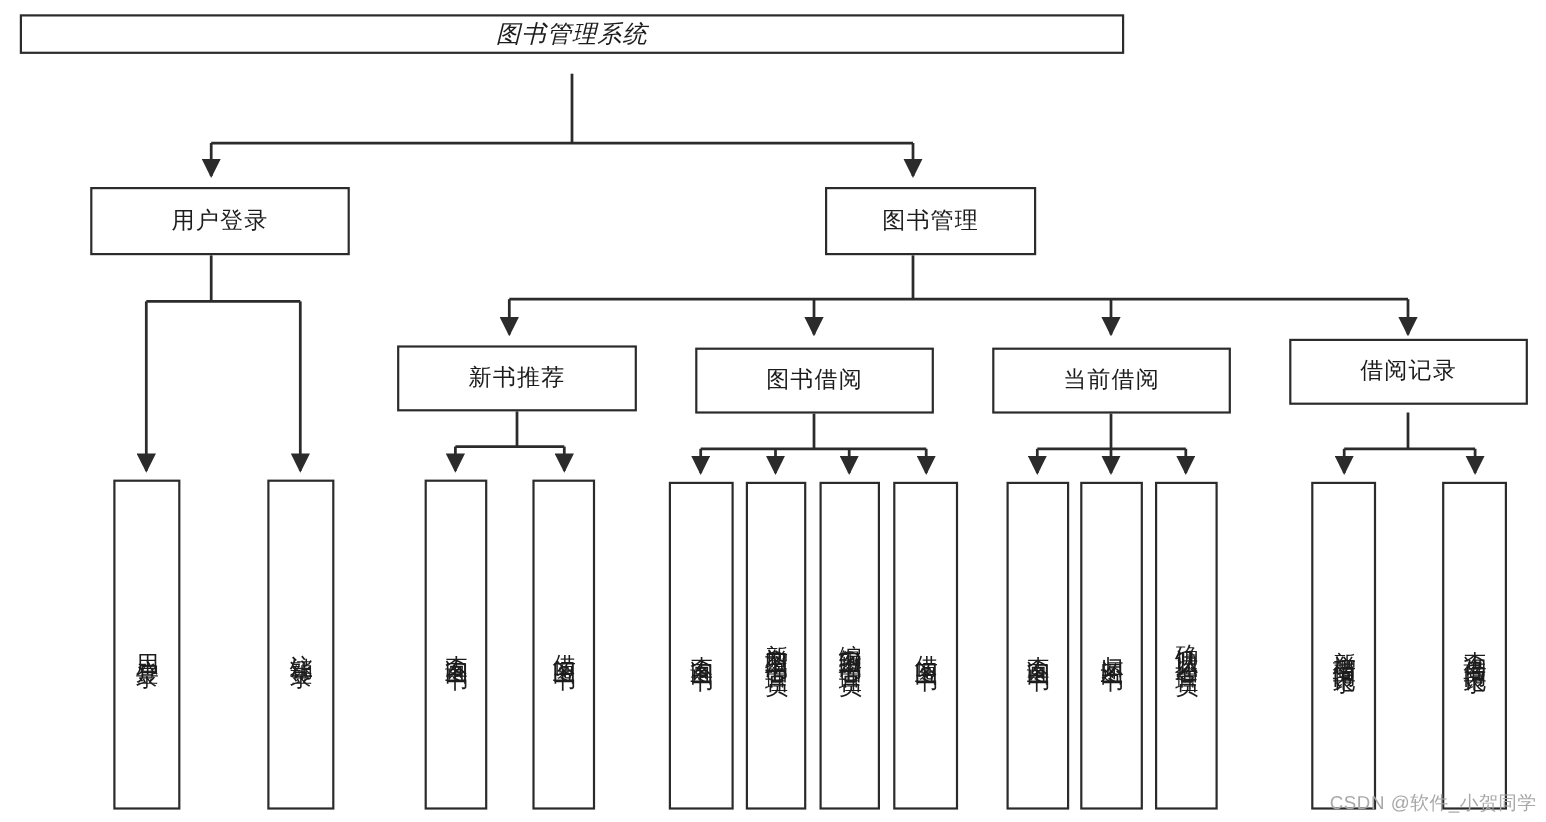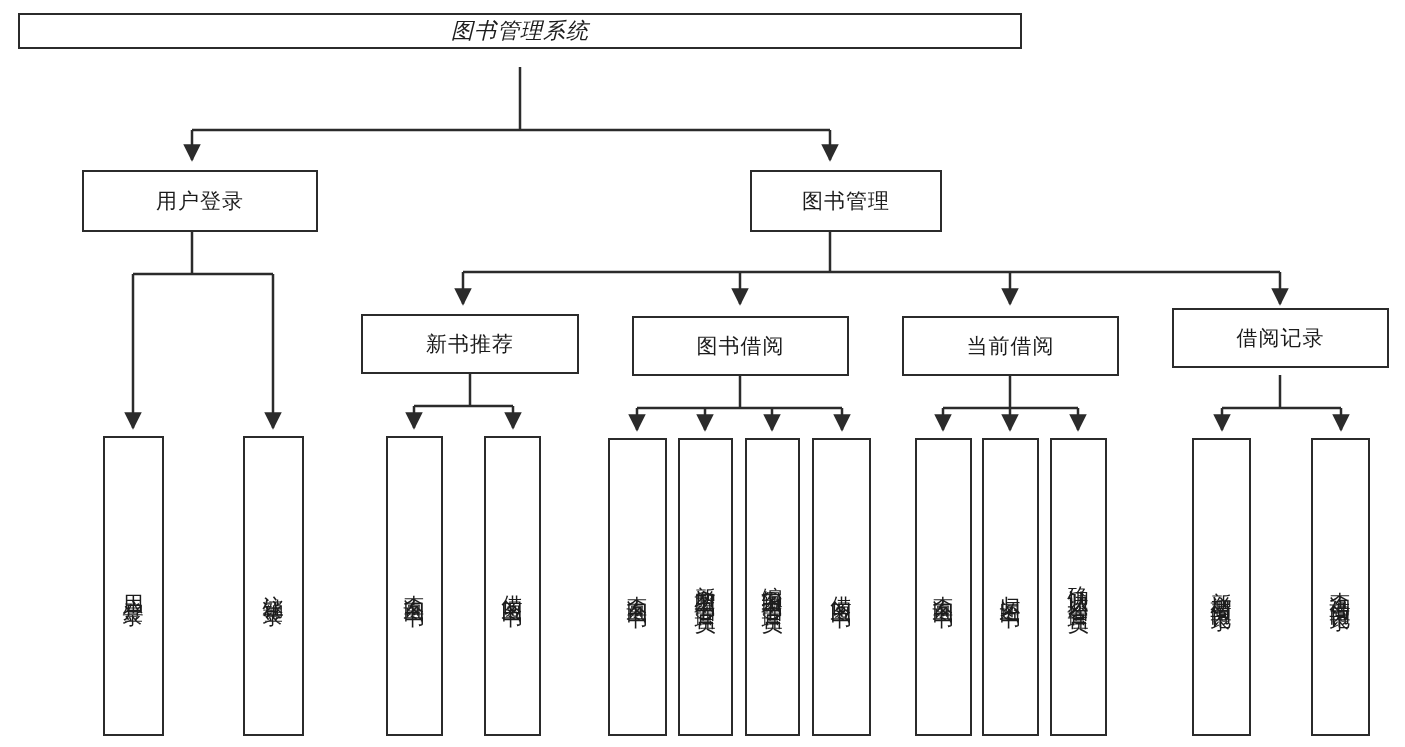--- a/index.html
+++ b/index.html
@@ -171,14 +171,15 @@
     <span class="node-label">确认归还（管理员）</span>
   </div>
 
   <div class="node-box leaf" style="left:1192px;top:438px;width:59px;height:298px;">
     <span class="node-label">新增借阅记录</span>
   </div>
   <div class="node-box leaf" style="left:1311px;top:438px;width:59px;height:298px;">
     <span class="node-label">查询借阅记录</span>
   </div>
 
+  <div class="watermark">CSDN @软件_小贺同学</div>
 
 </div>
 
 </body></html>

